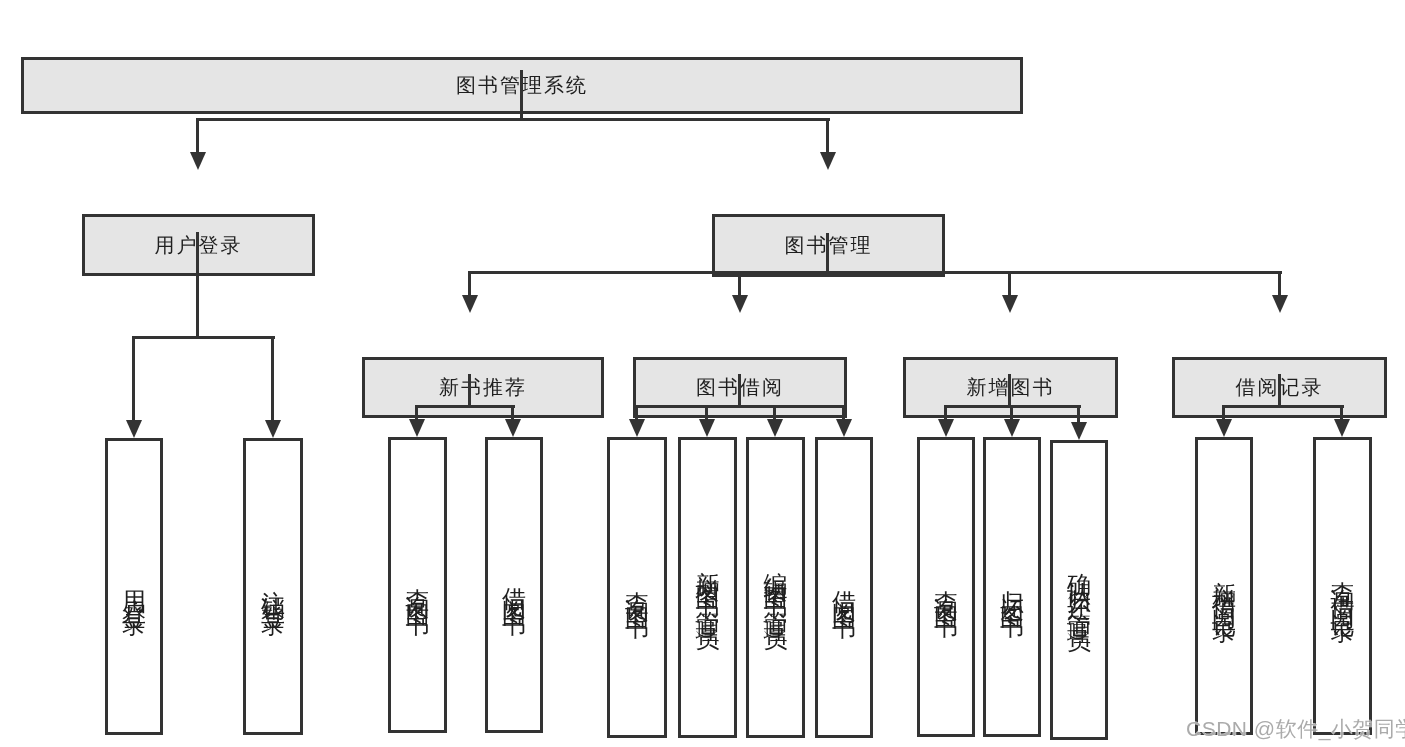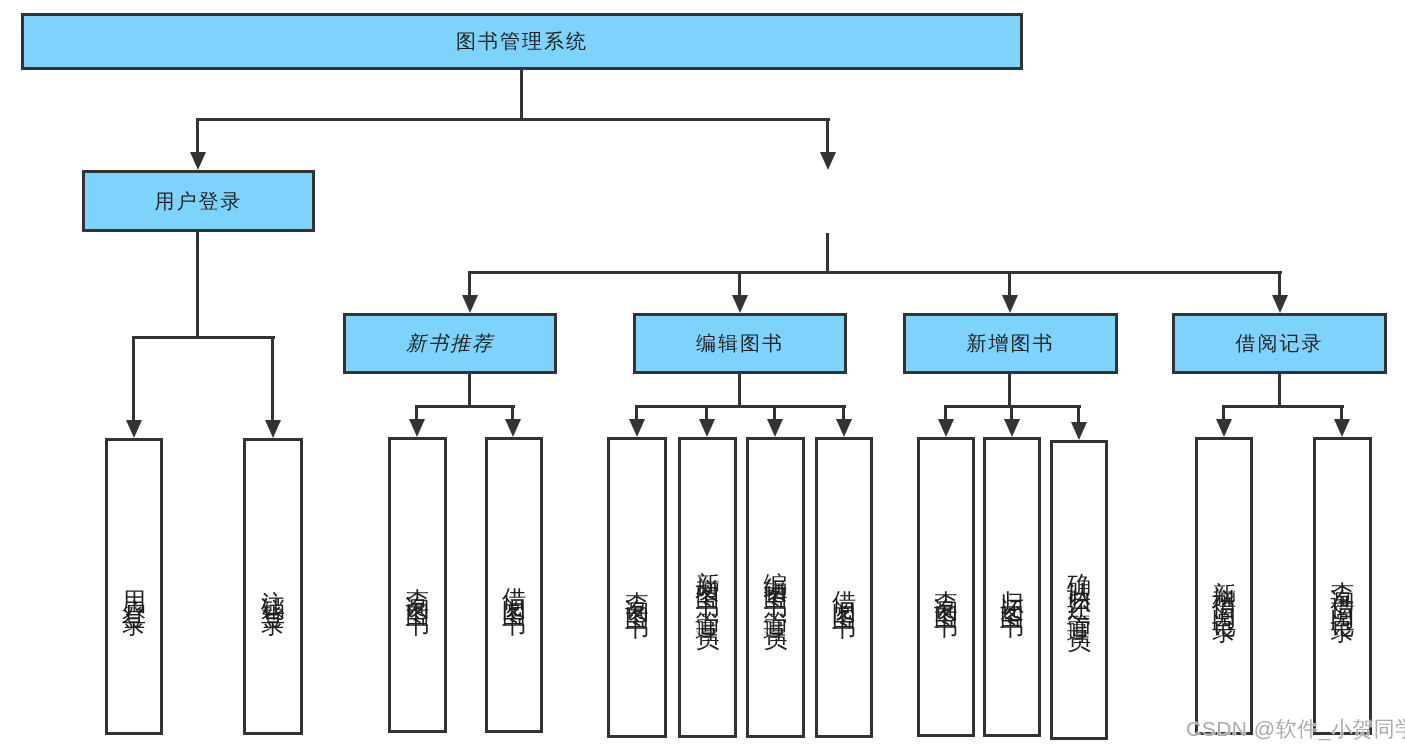--- a/index.html
+++ b/index.html
@@ -9,23 +9,23 @@
     background: #ffffff;
     font-family: "Liberation Sans", "DejaVu Sans", sans-serif;
     color: #1f1f1f;
     overflow: hidden;
   }
   
   .hbox {
     position: absolute;
     box-sizing: border-box;
     border: 3px solid #333333;
-    background: #7dd3fc;
+    background: #e5e5e5;
     display: flex; align-items: center; justify-content: center;
-    font-size: 20px; letter-spacing: 2px; color: #1f1f1f;
+    font-size: 20px; letter-spacing: 2px; color: #1f1f1f; margin-top: 44px;
   }
   .vbox {
     position: absolute;
     box-sizing: border-box;
     border: 3px solid #333333;
     background: #ffffff;
     display: flex; align-items: center; justify-content: center;
     writing-mode: vertical-rl; text-orientation: mixed;
     font-size: 24px; letter-spacing: 8px; color: #1f1f1f;
     line-height: 1;
@@ -60,44 +60,47 @@
   <div class="vline" style="left:520px; top:70px; height:48px;"></div>
   <div class="hline" style="left:196px; top:118px; width:634px;"></div>
   <div class="vline" style="left:196px; top:118px; height:36px;"></div>
   <div class="arrow" style="left:190px; top:152px;"></div>
   <div class="vline" style="left:826px; top:118px; height:36px;"></div>
   <div class="arrow" style="left:820px; top:152px;"></div>
 
   <div class="hbox" style="left:82px; top:170px; width:233px; height:62px;">
     <span>用户登录</span>
   </div>
+  <div class="hbox" style="left:712px; top:170px; width:233px; height:63px;">
+    <span>图书管理</span>
+  </div>
 
   <div class="vline" style="left:196px; top:232px; height:107px;"></div>
   <div class="hline" style="left:132px; top:336px; width:143px;"></div>
   <div class="vline" style="left:132px; top:336px; height:86px;"></div>
   <div class="arrow" style="left:126px; top:420px;"></div>
   <div class="vline" style="left:271px; top:336px; height:86px;"></div>
   <div class="arrow" style="left:265px; top:420px;"></div>
 
   <div class="vline" style="left:826px; top:233px; height:41px;"></div>
   <div class="hline" style="left:468px; top:271px; width:814px;"></div>
   <div class="vline" style="left:468px; top:271px; height:26px;"></div>
   <div class="arrow" style="left:462px; top:295px;"></div>
   <div class="vline" style="left:738px; top:271px; height:26px;"></div>
   <div class="arrow" style="left:732px; top:295px;"></div>
   <div class="vline" style="left:1008px; top:271px; height:26px;"></div>
   <div class="arrow" style="left:1002px; top:295px;"></div>
   <div class="vline" style="left:1278px; top:271px; height:26px;"></div>
   <div class="arrow" style="left:1272px; top:295px;"></div>
 
-  <div class="hbox" style="left:343px; top:313px; width:214px; height:61px;font-style:italic;">
+  <div class="hbox" style="left:362px; top:313px; width:242px; height:61px;">
     <span>新书推荐</span>
   </div>
   <div class="hbox" style="left:633px; top:313px; width:214px; height:61px;">
-    <span>编辑图书</span>
+    <span>图书借阅</span>
   </div>
   <div class="hbox" style="left:903px; top:313px; width:215px; height:61px;">
     <span>新增图书</span>
   </div>
   <div class="hbox" style="left:1172px; top:313px; width:215px; height:61px;">
     <span>借阅记录</span>
   </div>
 
   <div class="vline" style="left:468px; top:374px; height:34px;"></div>
   <div class="hline" style="left:415px; top:405px; width:100px;"></div>

